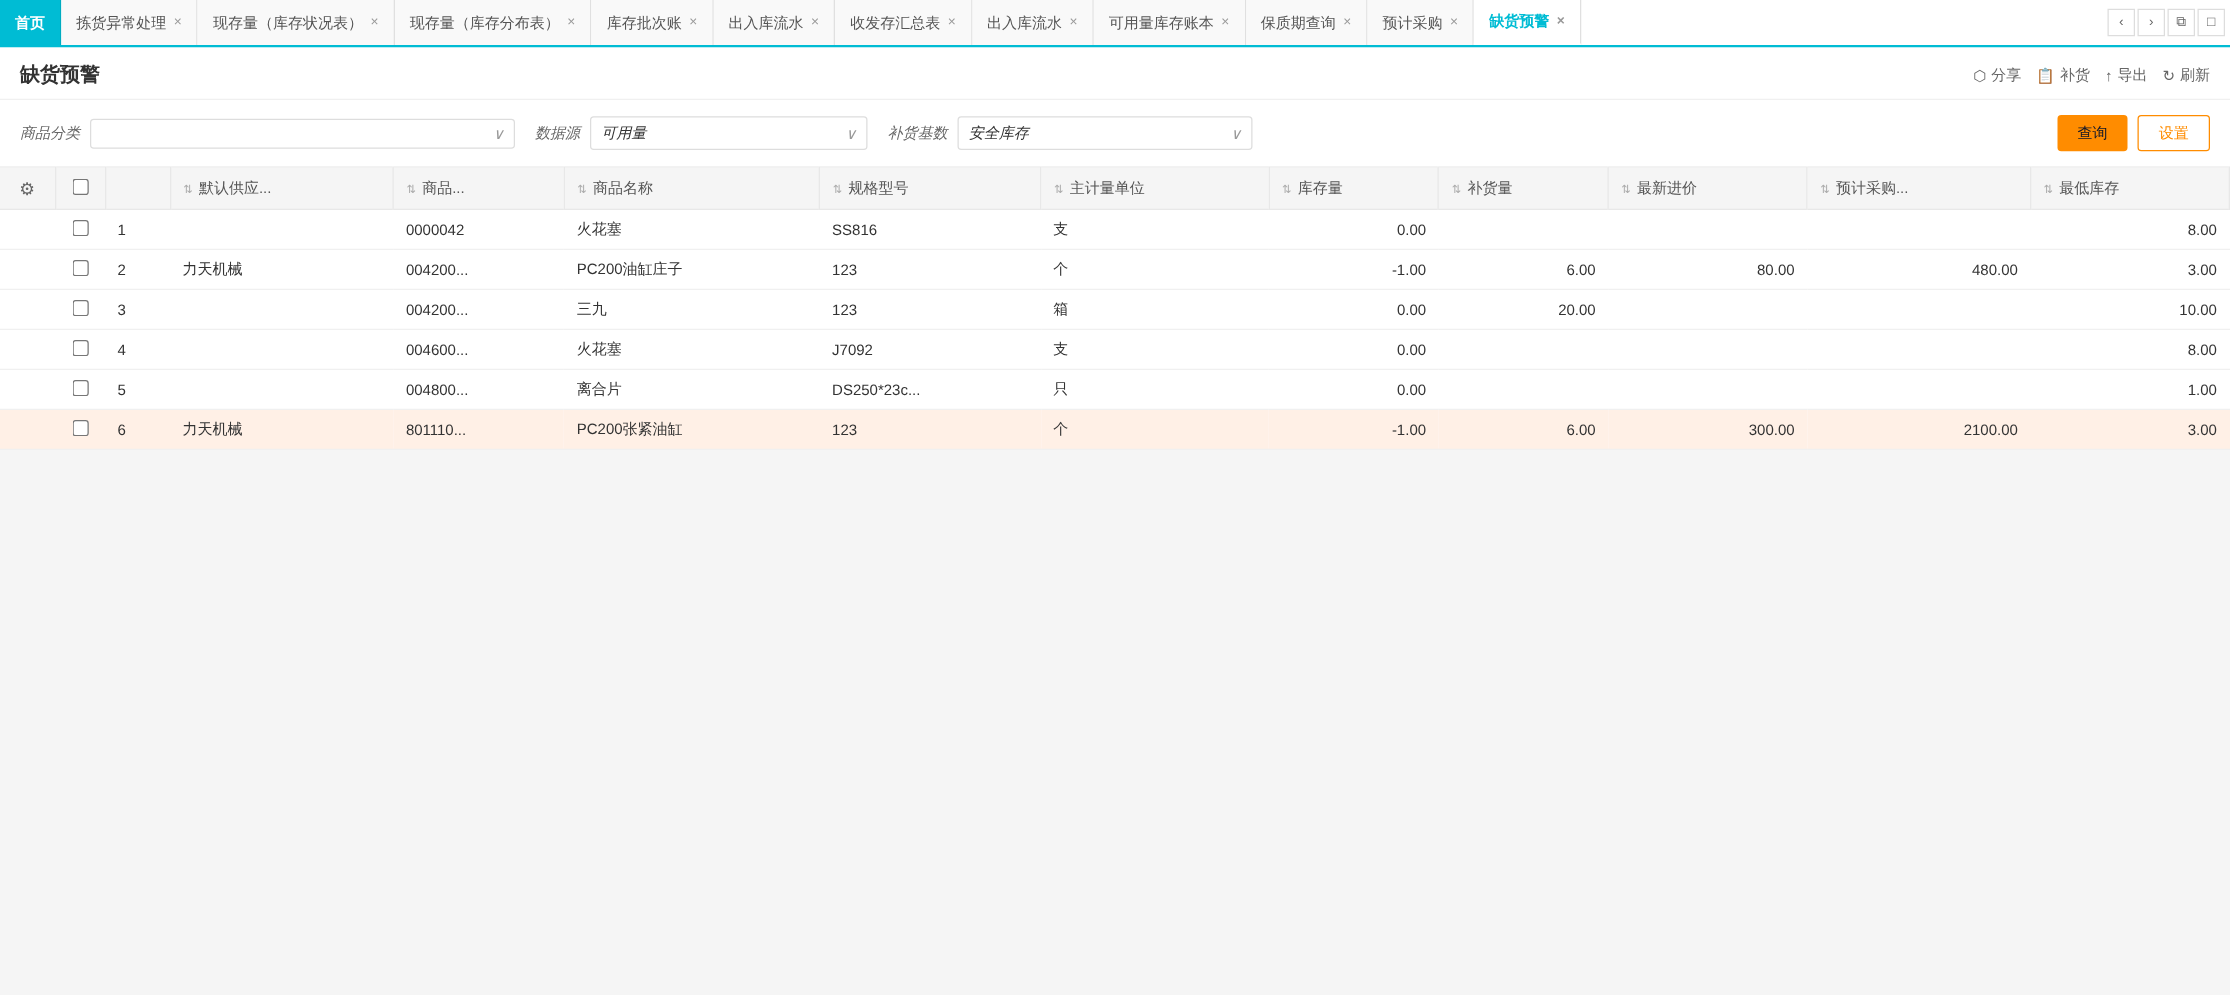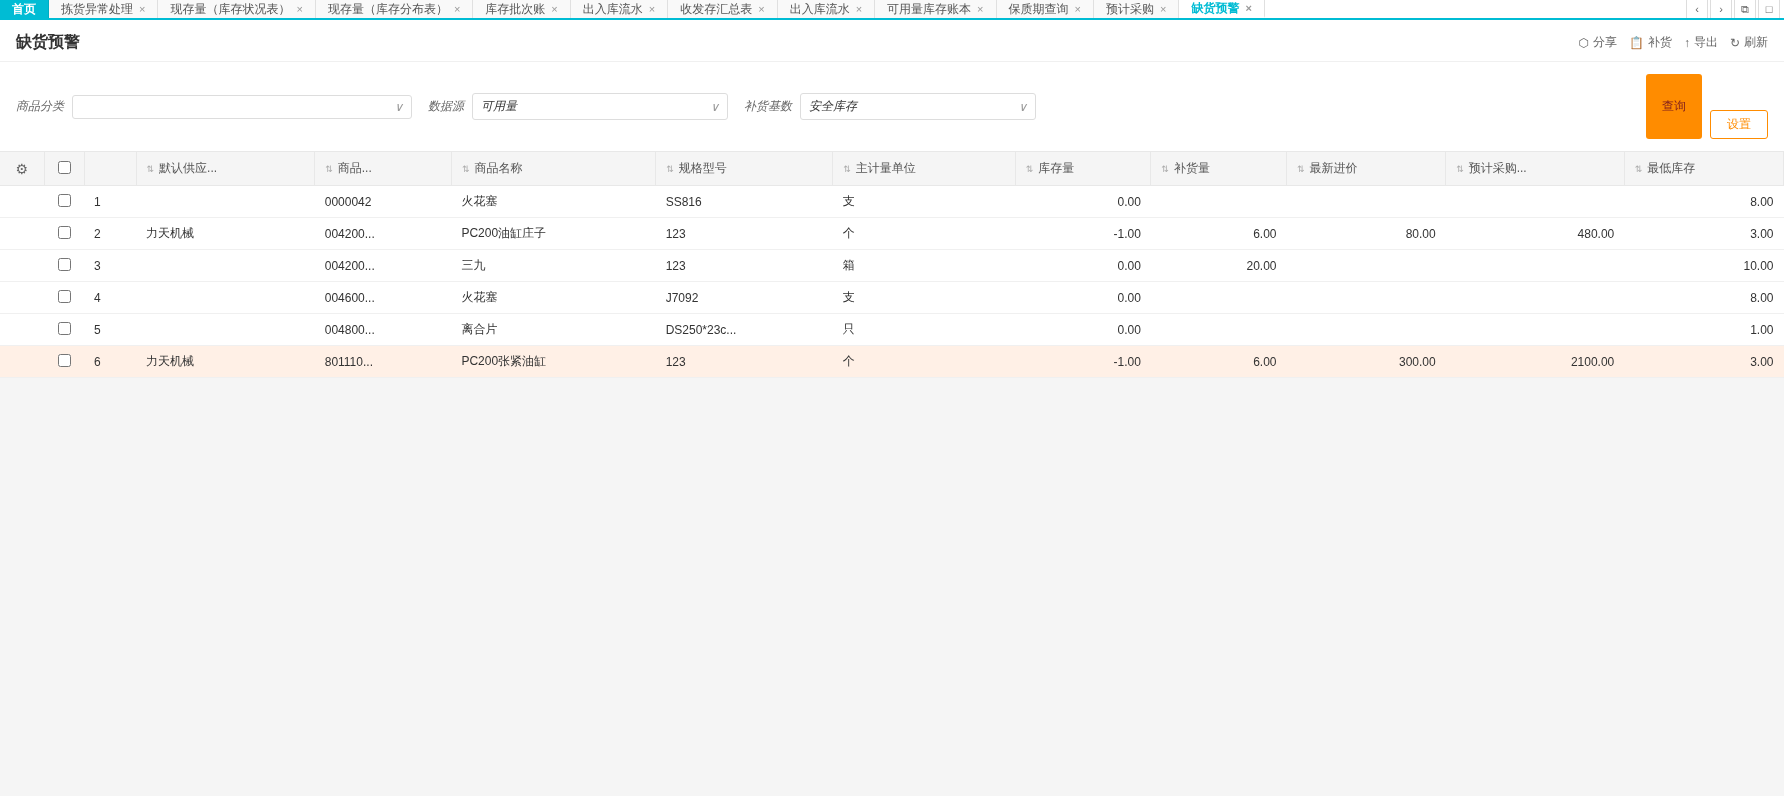--- a/index.html
+++ b/index.html
@@ -4,21 +4,21 @@
   <style>
     * { box-sizing: border-box; margin: 0; padding: 0; }
     body { font-family: "Microsoft YaHei", Arial, sans-serif; font-size: 12px; background: #f5f5f5; color: #333; overflow-x: hidden; }
 
     
     .tab-bar {
       display: flex;
       align-items: center;
       background: #fff;
       border-bottom: 2px solid #00bcd4;
-      height: 20px;
+      height: 38px;
       overflow: hidden;
     }
     .tab-item {
       display: flex;
       align-items: center;
       padding: 0 12px;
       height: 100%;
       white-space: nowrap;
       cursor: pointer;
       border-right: 1px solid #e0e0e0;
@@ -134,36 +134,35 @@
       margin-left: auto;
       color: #999;
     }
     .filter-actions {
       margin-left: auto;
       display: flex;
       gap: 8px;
     }
     .btn-query {
       background: #ff8c00;
-      color: #7f1d1d;
+      color: #0f172a;
       border: none;
       border-radius: 3px;
       padding: 5px 16px;
       cursor: pointer;
       font-size: 12px;
     }
     .btn-settings {
       background: #fff;
       color: #ff8c00;
       border: 1px solid #ff8c00;
       border-radius: 3px;
       padding: 5px 16px;
       cursor: pointer;
       font-size: 12px;
-      margin-top: 36px;
     }
 
     
     .table-container {
       padding: 0 0;
       overflow-x: auto;
     }
     table {
       width: 100%;
       border-collapse: collapse;
@@ -318,21 +317,21 @@
   <div class="filter-bar">
     <div class="filter-group">
       <span class="filter-label">商品分类</span>
       <div class="filter-select" style="width:340px;">
         <span></span>
         <span class="arrow">∨</span>
       </div>
     </div>
     <div class="filter-group">
       <span class="filter-label">数据源</span>
-      <div class="filter-select" style="width:256px;">
+      <div class="filter-select" style="width:222px;">
         <span>可用量</span>
         <span class="arrow">∨</span>
       </div>
     </div>
     <div class="filter-group">
       <span class="filter-label">补货基数</span>
       <div class="filter-select" style="width:236px;">
         <span>安全库存</span>
         <span class="arrow">∨</span>
       </div>

